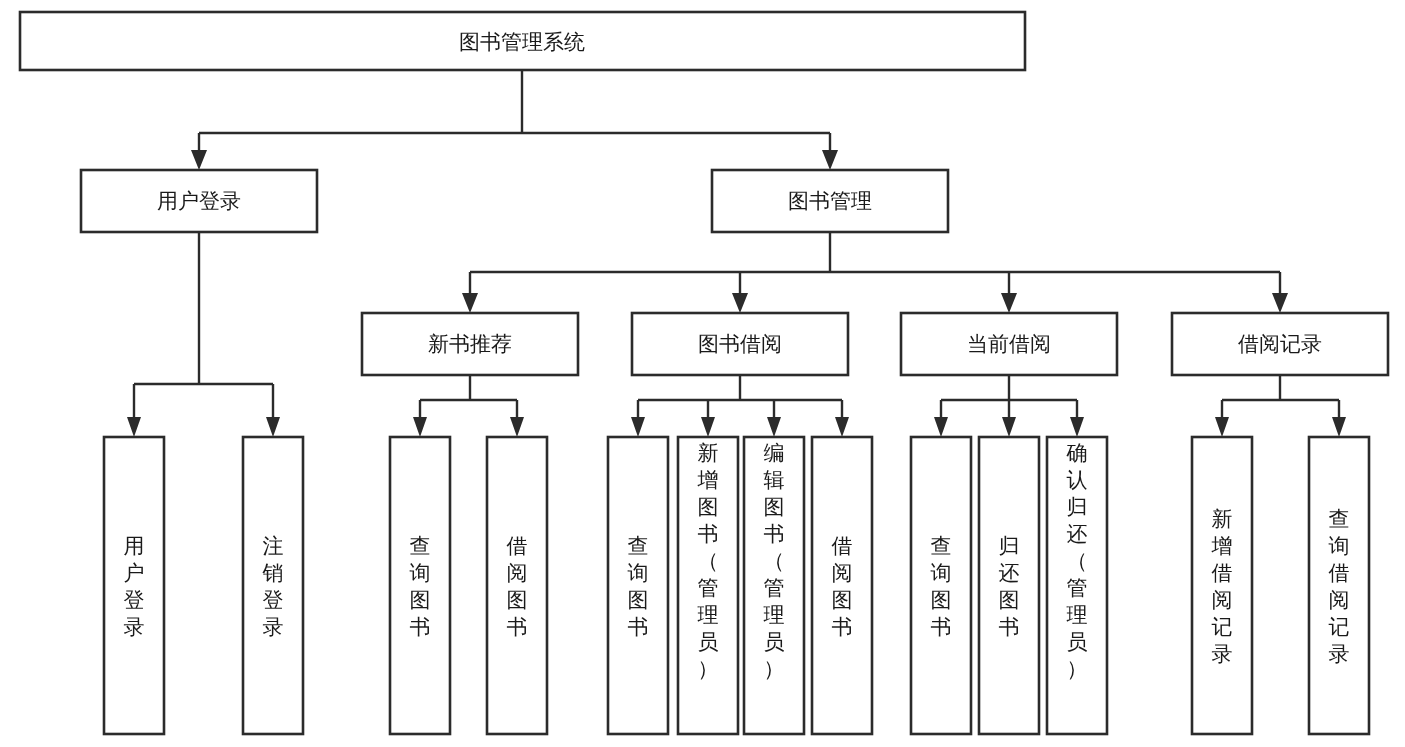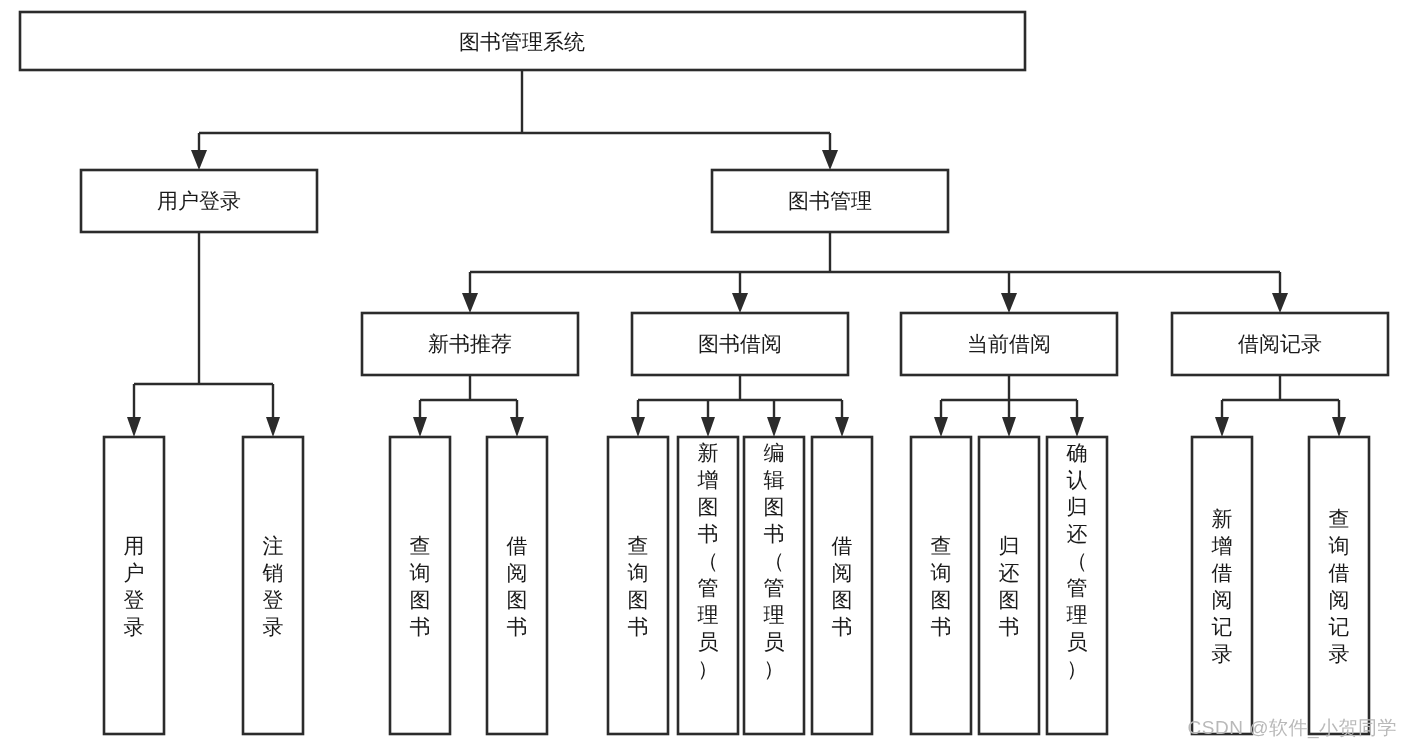--- a/index.html
+++ b/index.html
@@ -231,15 +231,14 @@
       <text class="node-label-vertical" x="1222" y="520"><tspan x="1222" y="525.56">新</tspan><tspan x="1222" y="552.56">增</tspan><tspan x="1222" y="579.56">借</tspan><tspan x="1222" y="606.56">阅</tspan><tspan x="1222" y="633.56">记</tspan><tspan x="1222" y="660.56">录</tspan></text>
     </g>
 
     <g>
       <rect class="node-box" x="1309" y="437" width="60" height="297"></rect>
       <text class="node-label-vertical" x="1339" y="520"><tspan x="1339" y="525.56">查</tspan><tspan x="1339" y="552.56">询</tspan><tspan x="1339" y="579.56">借</tspan><tspan x="1339" y="606.56">阅</tspan><tspan x="1339" y="633.56">记</tspan><tspan x="1339" y="660.56">录</tspan></text>
     </g>
 
   </svg>
 
-  <div class="watermark-text">CSDN @软件_小贺同学</div>
 
 </div>
 
 </body></html>

